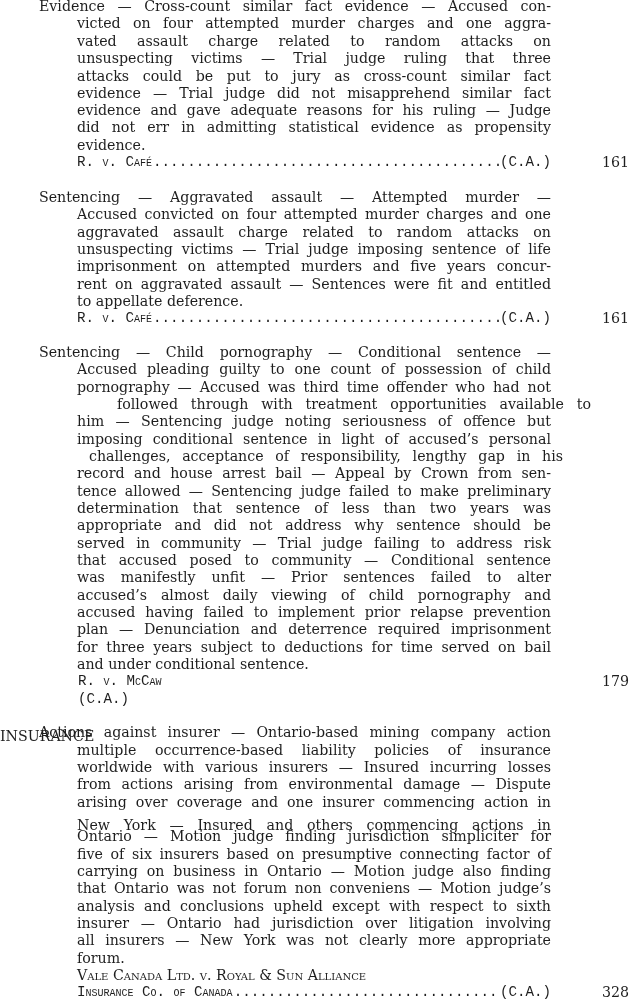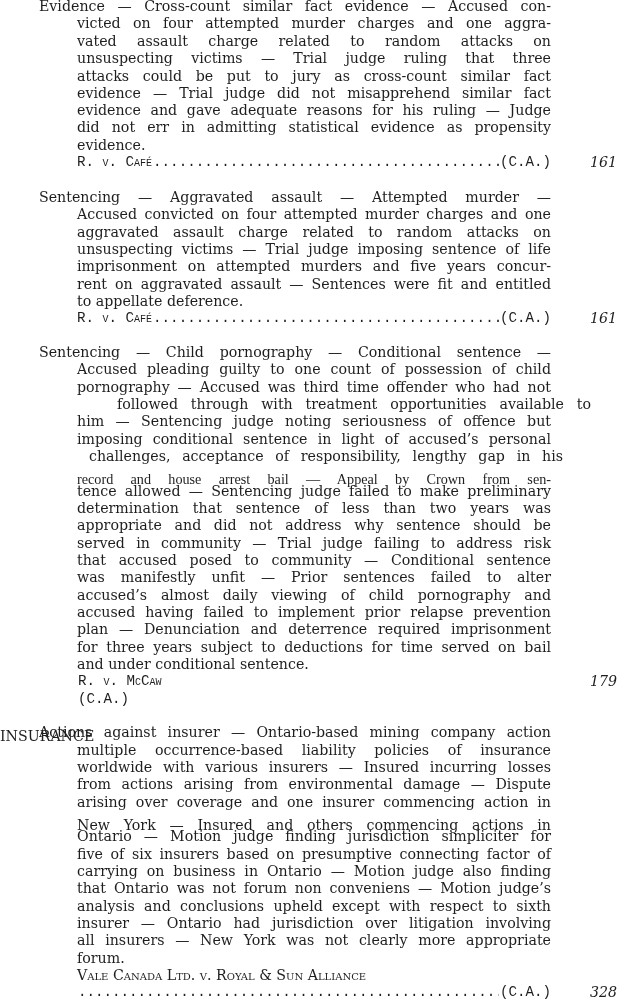--- a/index.html
+++ b/index.html
@@ -20,21 +20,21 @@
   .line.last { text-align-last: left; }
   .heading { position: absolute; left: 0; height: 18px; line-height: 18px; }
   .cite {
     position: absolute; left: 77px; width: 474px; height: 18px; line-height: 18px;
     display: flex; align-items: baseline; white-space: nowrap; font-family: Liberation Mono, monospace;
   }
   .cite .name { font-variant: small-caps; flex: 0 0 auto; }
   .cite .dots { flex: 1 1 auto; overflow: hidden; margin: 0 1px; }
   .cite .dots::after { content: "........................................................................................................................................................"; letter-spacing: 0px; }
   .cite .court { flex: 0 0 auto; }
-  .pagenum { position: absolute; right: 12px; height: 18px; line-height: 18px; text-align: right; font-style: italic; }
+  .pagenum { position: absolute; right: 0; height: 18px; line-height: 18px; text-align: right; }
   .cite-name-line { position: absolute; left: 77px; height: 18px; line-height: 18px; font-variant: small-caps; white-space: nowrap; }
 </style>
 </head>
 <body>
 
 <div class="page">
 
   <div class="entry" style="top:0px;">
     <div class="line head" style="top:-3px;">Evidence — Cross-count similar fact evidence — Accused con-</div>
     <div class="line cont" style="top:14px;">victed on four attempted murder charges and one aggra-</div>
@@ -70,21 +70,21 @@
   </div>
 
   <div class="entry" style="top:343px;">
     <div class="line head" style="top:0px;">Sentencing — Child pornography — Conditional sentence —</div>
     <div class="line cont" style="top:17px;">Accused pleading guilty to one count of possession of child</div>
     <div class="line cont" style="top:35px;">pornography — Accused was third time offender who had not</div>
     <div class="line cont" style="top:52px;margin-left:40px;">followed through with treatment opportunities available to</div>
     <div class="line cont" style="top:69px;">him — Sentencing judge noting seriousness of offence but</div>
     <div class="line cont" style="top:87px;">imposing conditional sentence in light of accused’s personal</div>
     <div class="line cont" style="top:104px;margin-left:12px;">challenges, acceptance of responsibility, lengthy gap in his</div>
-    <div class="line cont" style="top:127px;font-family:Liberation Serif, serif;">record and house arrest bail — Appeal by Crown from sen-</div>
+    <div class="line cont" style="top:121px;">record and house arrest bail — Appeal by Crown from sen-</div>
     <div class="line cont" style="top:139px;">tence allowed — Sentencing judge failed to make preliminary</div>
     <div class="line cont" style="top:156px;">determination that sentence of less than two years was</div>
     <div class="line cont" style="top:173px;">appropriate and did not address why sentence should be</div>
     <div class="line cont" style="top:191px;">served in community — Trial judge failing to address risk</div>
     <div class="line cont" style="top:208px;">that accused posed to community — Conditional sentence</div>
     <div class="line cont" style="top:225px;">was manifestly unfit — Prior sentences failed to alter</div>
     <div class="line cont" style="top:243px;">accused’s almost daily viewing of child pornography and</div>
     <div class="line cont" style="top:260px;">accused having failed to implement prior relapse prevention</div>
     <div class="line cont" style="top:277px;">plan — Denunciation and deterrence required imprisonment</div>
     <div class="line cont" style="top:295px;">for three years subject to deductions for time served on bail</div>
@@ -108,19 +108,20 @@
     <div class="line cont" style="top:121px;">Ontario — Motion judge finding jurisdiction simpliciter for</div>
     <div class="line cont" style="top:139px;">five of six insurers based on presumptive connecting factor of</div>
     <div class="line cont" style="top:156px;">carrying on business in Ontario — Motion judge also finding</div>
     <div class="line cont" style="top:173px;">that Ontario was not forum non conveniens — Motion judge’s</div>
     <div class="line cont" style="top:191px;">analysis and conclusions upheld except with respect to sixth</div>
     <div class="line cont" style="top:208px;">insurer — Ontario had jurisdiction over litigation involving</div>
     <div class="line cont" style="top:225px;">all insurers — New York was not clearly more appropriate</div>
     <div class="line cont last" style="top:243px;">forum.</div>
     <div class="cite-name-line" style="top:260px;">Vale Canada Ltd. v. Royal &amp; Sun Alliance</div>
     <div class="cite" style="top:277px;">
+      <span class="name">Insurance Co. of Canada</span>
       <span class="dots"></span>
       <span class="court">(C.A.)</span>
     </div>
     <div class="pagenum" style="top:277px;">328</div>
   </div>
 
 </div>
 
 </body></html>

